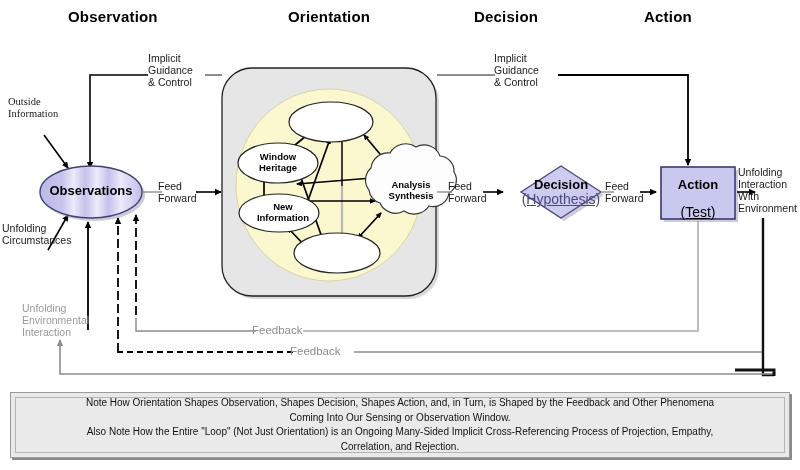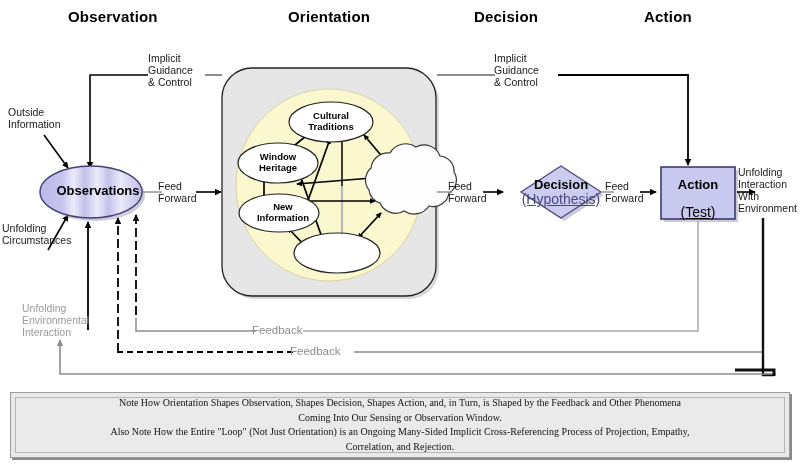--- a/index.html
+++ b/index.html
@@ -16,21 +16,21 @@
   .lbl.gray{color:#9a9a9a;}
   .lbl.grayfb{color:#8d8d8d;font-size:11.5px;line-height:13px;}
 
   .nodetext{position:absolute;text-align:center;white-space:pre-line;
             font-size:9.5px;line-height:10.5px;font-weight:bold;color:#000;}
   .nodetext.big{font-size:13px;line-height:14px;}
   .nodetext.sub{font-weight:normal;font-size:14px;text-decoration:underline;}
 
   .notebox{position:absolute;left:10px;top:392px;width:780px;height:66px;
            background:#e9e9e9;border:1px solid #9b9b9b;
-           box-shadow:2px 2px 0 #8a8a8a;box-sizing:border-box;font-family:Liberation Serif, serif;}
+           box-shadow:2px 2px 0 #8a8a8a;box-sizing:border-box;}
   .noteinner{position:absolute;left:4px;top:4px;right:4px;bottom:4px;
              border:1px solid #b5b5b5;background:#eaeaea;box-sizing:border-box;
              display:flex;align-items:center;justify-content:center;}
   .notetext{font-size:10px;line-height:14.5px;text-align:center;color:#111;
             white-space:pre-line;padding:0 8px;}
 </style>
 </head>
 <body>
 
 <div id="stage">
@@ -188,21 +188,21 @@
   <div class="hdr" style="left:644px;top:8px;">Action</div>
 
   <div class="lbl" style="left:148px;top:52px;width:70px;">Implicit
 Guidance
 &amp; Control</div>
 
   <div class="lbl" style="left:494px;top:52px;width:70px;">Implicit
 Guidance
 &amp; Control</div>
 
-  <div class="lbl" style="left:8px;top:106px;width:84px;">Outside
+  <div class="lbl" style="left:8px;top:96px;width:84px;font-family:Liberation Serif, serif;">Outside
 Information</div>
 
   <div class="lbl" style="left:2px;top:222px;width:96px;">Unfolding
 Circumstances</div>
 
   <div class="lbl gray" style="left:22px;top:302px;width:100px;">Unfolding
 Environmental
 Interaction</div>
 
   <div class="lbl" style="left:158px;top:180px;width:44px;">Feed
@@ -216,32 +216,32 @@
 
   <div class="lbl" style="left:738px;top:166px;width:62px;">Unfolding
 Interaction
 With
 Environment</div>
 
   <div class="lbl grayfb" style="left:252px;top:324px;width:52px;">Feedback</div>
 
   <div class="lbl grayfb" style="left:290px;top:345px;width:60px;">Feedback</div>
 
-  <div class="nodetext big" style="left:41px;top:184px;width:100px;padding-left:7px;">Observations</div>
-
-  <div class="nodetext" style="left:289px;top:111px;width:84px;">Cultural
-Traditions</div>
+  <div class="nodetext big" style="left:41px;top:184px;width:100px;">Observations</div>
+
 
   <div class="nodetext" style="left:238px;top:152px;width:80px;">Window
 Heritage</div>
 
   <div class="nodetext" style="left:243px;top:202px;width:80px;">New
 Information</div>
 
 
+  <div class="nodetext" style="left:375px;top:180px;width:72px;font-weight:bold;">Analysis
+Synthesis</div>
 
   <div class="nodetext big" style="left:521px;top:178px;width:80px;">Decision</div>
   <div class="nodetext sub" style="left:521px;top:194px;width:80px;color:#4a4a7a;">(Hypothesis)</div>
 
   <div class="nodetext big" style="left:661px;top:178px;width:74px;">Action</div>
   <div class="nodetext sub" style="left:661px;top:207px;width:74px;">(Test)</div>
 
   <div class="notebox">
     <div class="noteinner">
       <div class="notetext">Note How Orientation Shapes Observation, Shapes Decision, Shapes Action, and, in Turn, is Shaped by the Feedback and Other Phenomena

